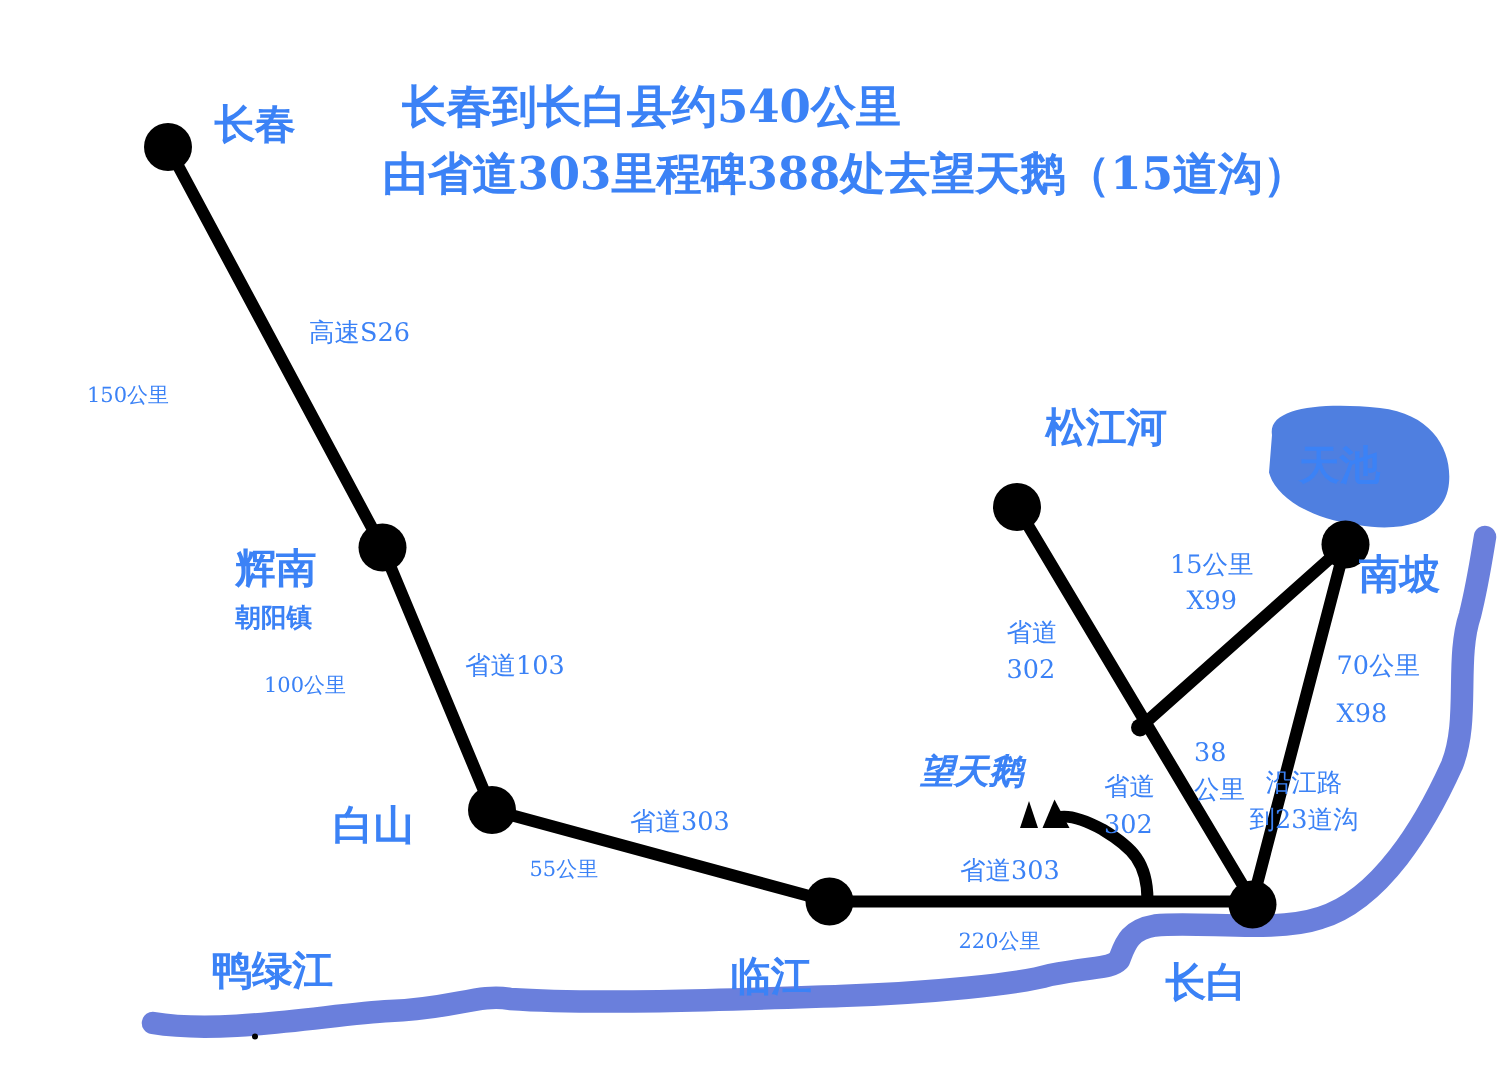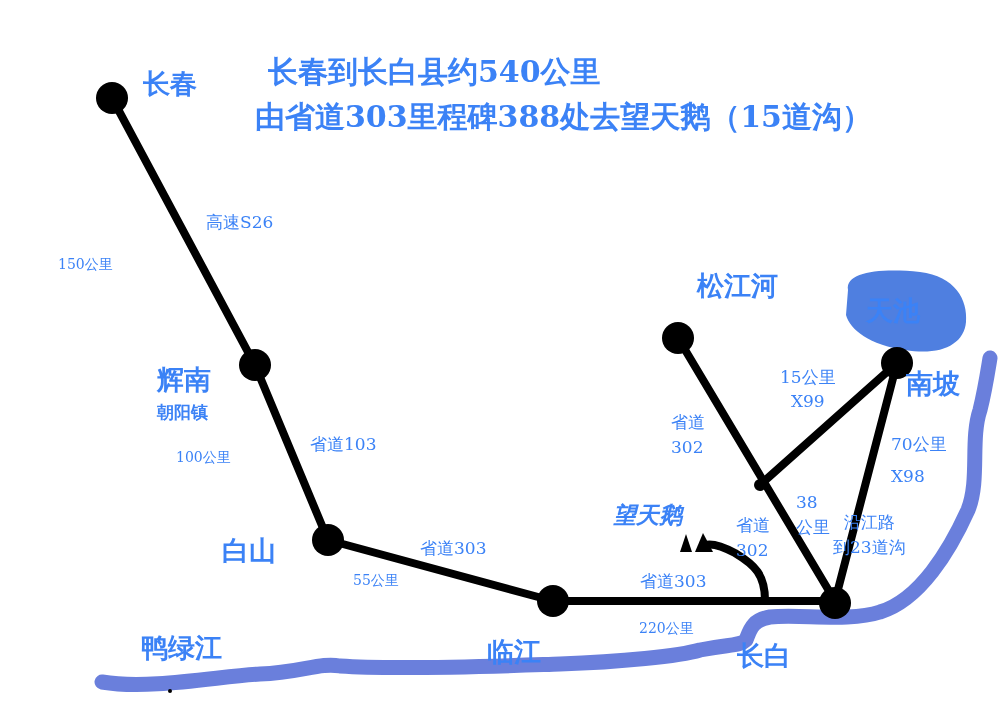--- a/index.html
+++ b/index.html
@@ -51,21 +51,21 @@
 </svg>
 
 <div class="lbl title" style="left:268px;top:55px;">长春到长白县约540公里</div>
 <div class="lbl title" style="left:255px;top:100px;">由省道303里程碑388处去望天鹅（15道沟）</div>
 
 <div class="lbl city" style="left:143px;top:68px;">长春</div>
 <div class="lbl city" style="left:157px;top:364px;">辉南</div>
 <div class="lbl small" style="left:157px;top:403px;">朝阳镇</div>
 <div class="lbl city" style="left:222px;top:535px;">白山</div>
 <div class="lbl city" style="left:487px;top:636px;">临江</div>
-<div class="lbl city" style="left:737px;top:640px;">长白</div>
+<div class="lbl city" style="left:777px;top:640px;">长白</div>
 <div class="lbl city" style="left:668px;top:270px;margin-left:29px;">松江河</div>
 <div class="lbl city" style="left:866px;top:295px;">天池</div>
 <div class="lbl city" style="left:906px;top:368px;">南坡</div>
 <div class="lbl" style="left:613px;top:502px;font-size:23px;font-style:italic;">望天鹅</div>
 <div class="lbl city" style="left:141px;top:632px;">鸭绿江</div>
 
 <div class="lbl road" style="left:206px;top:213px;">高速S26</div>
 <div class="lbl road" style="left:310px;top:435px;">省道103</div>
 <div class="lbl road" style="left:420px;top:539px;">省道303</div>
 <div class="lbl road" style="left:640px;top:572px;">省道303</div>

